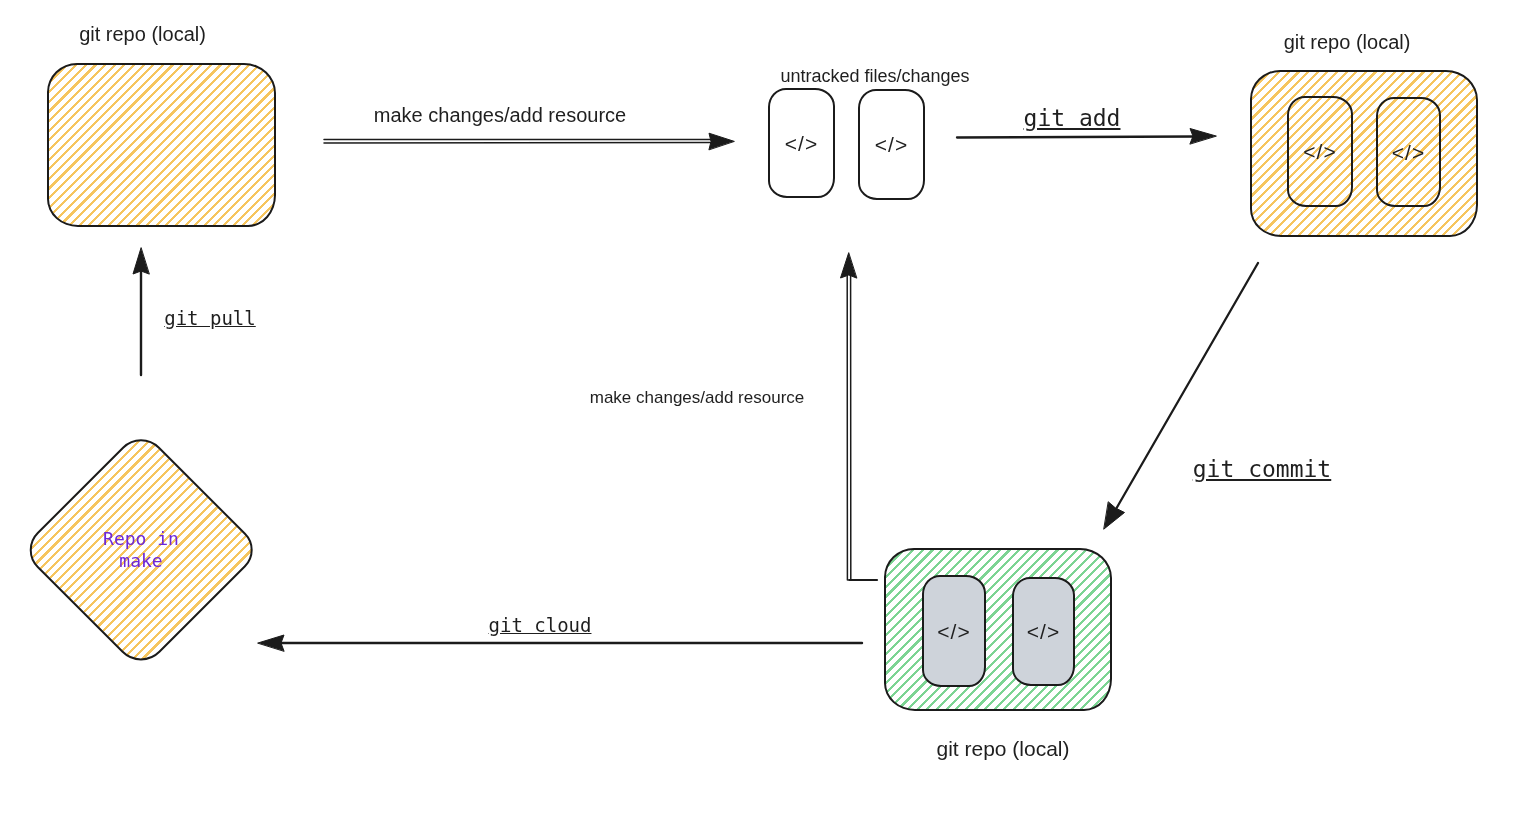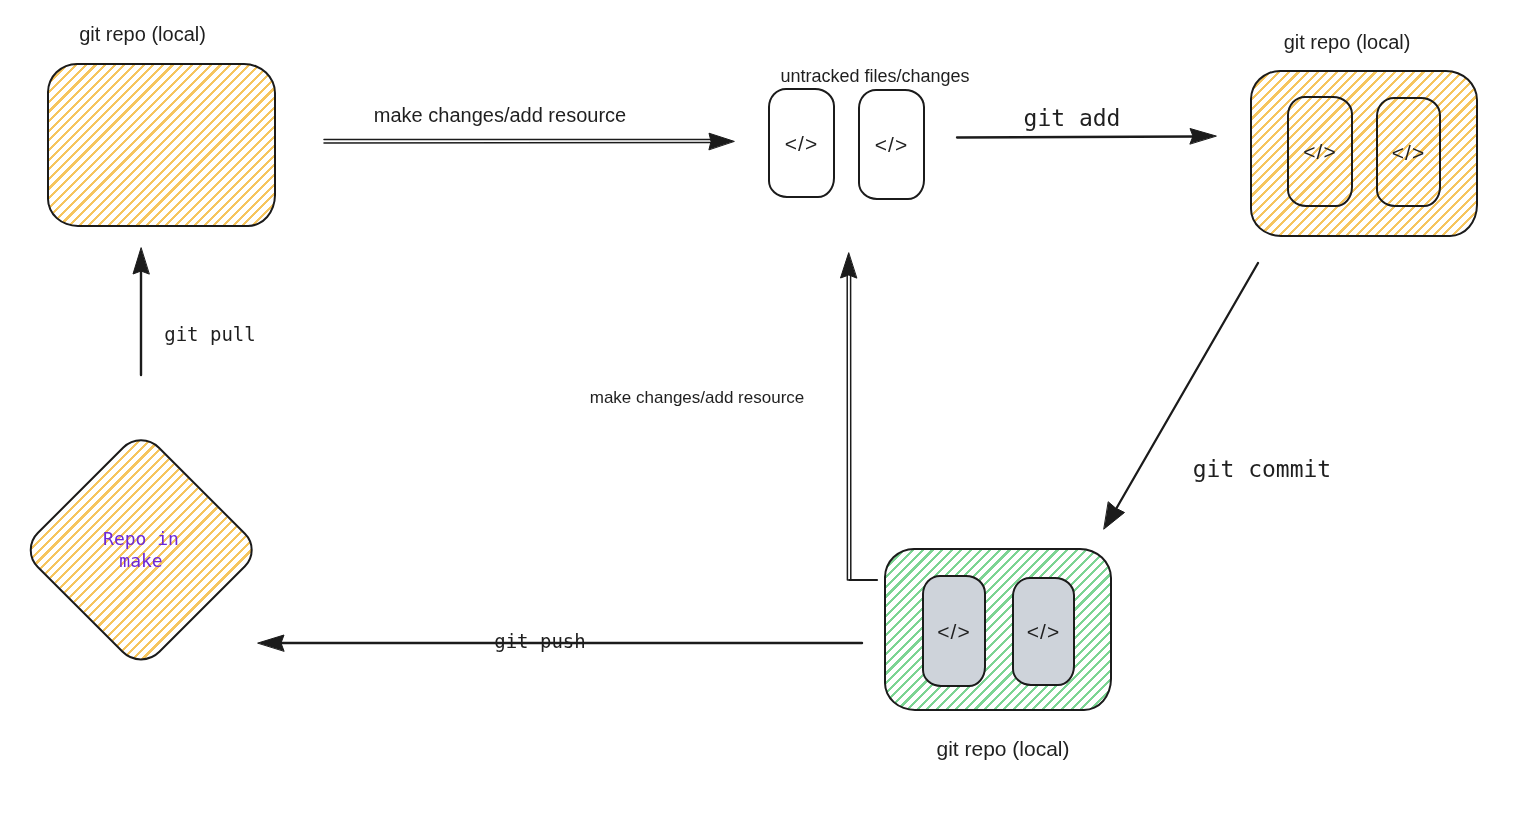--- a/index.html
+++ b/index.html
@@ -59,23 +59,23 @@
   }
   .lbl{
     position:absolute;
     text-align:center;
     white-space:nowrap;
     color:#1f1f1f;
   }
   .lbl.sans20{font-size:20px;line-height:24px;}
   .lbl.sans18{font-size:18px;line-height:22px;}
   .lbl.sans17{font-size:17px;line-height:21px;}
-  .mono{font-family:"DejaVu Sans Mono","Liberation Mono",monospace;}
+  .mono{font-family:"DejaVu Sans Mono","Liberation Mono",monospace;text-decoration:underline;}
   .mono23{font-size:23px;line-height:27px;}
-  .mono19{font-size:19px;line-height:23px;margin-top:16px;}
+  .mono19{font-size:19px;line-height:23px;}
   .cloud-text{
     position:absolute;
     left:61px; top:528px; width:160px;
     text-align:center;
     font-family:"DejaVu Sans Mono","Liberation Mono",monospace;
     font-size:18px;line-height:22px;
     color:#6d28d9;
   }
   svg.arrows{position:absolute;left:0;top:0;z-index:5;}
 </style>
@@ -151,17 +151,17 @@
 
   <div class="diamond"></div>
   <div class="cloud-text">
     <div>Repo in</div>
     <div>make</div>
   </div>
 
   <div class="lbl sans20" style="left:330px;top:103px;width:340px;">make changes/add resource</div>
   <div class="lbl mono mono23" style="left:990px;top:105px;width:164px;">git add</div>
   <div class="lbl mono mono23" style="left:1160px;top:448px;width:204px;margin-top:8px;">git commit</div>
-  <div class="lbl mono mono19" style="left:450px;top:614px;width:180px;">git push</div>
+  <div class="lbl mono mono19" style="left:450px;top:614px;width:180px;">git cloud</div>
   <div class="lbl mono mono19" style="left:140px;top:307px;width:140px;">git pull</div>
   <div class="lbl sans17" style="left:565px;top:387px;width:264px;">make changes/add resource</div>
 
 </div>
 
 </body></html>

